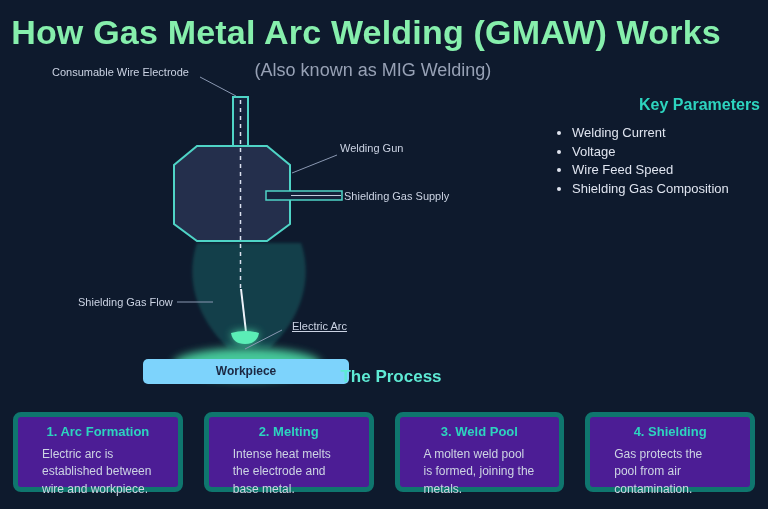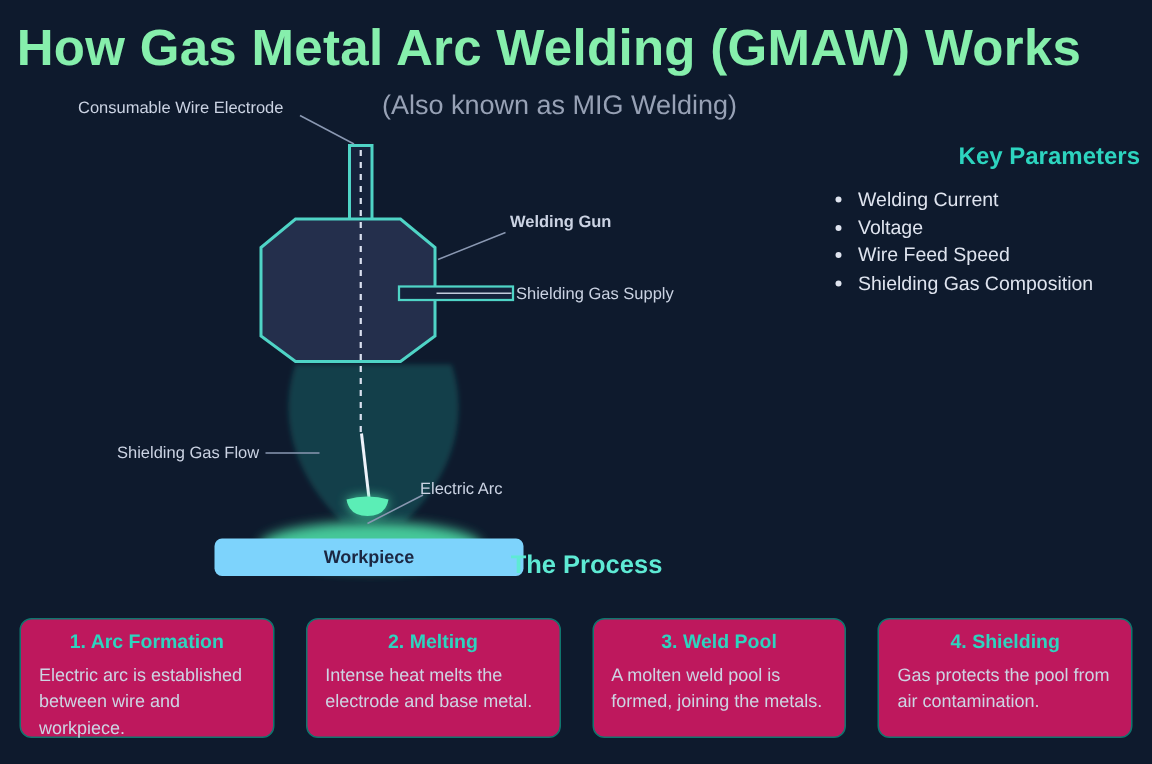--- a/index.html
+++ b/index.html
@@ -33,24 +33,24 @@
   }
   
   svg.diagram { position: absolute; top: 0; left: 0; }
   .dlabel {
     position: absolute;
     font-size: 11px;
     color: #cbd3e3;
     white-space: nowrap;
   }
   .lbl-electrode { left: 52px;  top: 66px;  }
-  .lbl-gun       { left: 340px; top: 142px; font-weight: bold; }
+  .lbl-gun       { left: 340px; top: 142px; }
   .lbl-gas-supply{ left: 344px; top: 190px; }
   .lbl-gas-flow  { left: 78px;  top: 296px; }
-  .lbl-arc       { left: 280px; top: 320px; }
+  .lbl-arc       { left: 292px; top: 320px; text-decoration: underline; }
   .workpiece-bar {
     position: absolute;
     left: 143px; top: 359px;
     width: 206px; height: 25px;
     background: #7dd3fc;
     border-radius: 5px;
     text-align: center;
     line-height: 25px;
     font-size: 12px;
     font-weight: 700;
@@ -90,24 +90,24 @@
   .process-cards {
     position: absolute;
     top: 412px; left: 0; right: 0;
     display: flex;
     gap: 21px;
     padding: 0 13px;
   }
   .process-card {
     flex: 1 1 0;
     height: 80px;
-    background: #be185d;
-    border: 1px solid #0f766e;
+    background: #4c1d95;
+    border: 5px solid #0f766e;
     border-radius: 8px;
-    padding: 7px 12px;
+    padding: 7px 24px;
   }
   .card-title {
     text-align: center;
     font-size: 13px;
     font-weight: 700;
     color: #2dd4bf;
     margin-bottom: 7px;
   }
   .card-desc {
     font-size: 12px;

